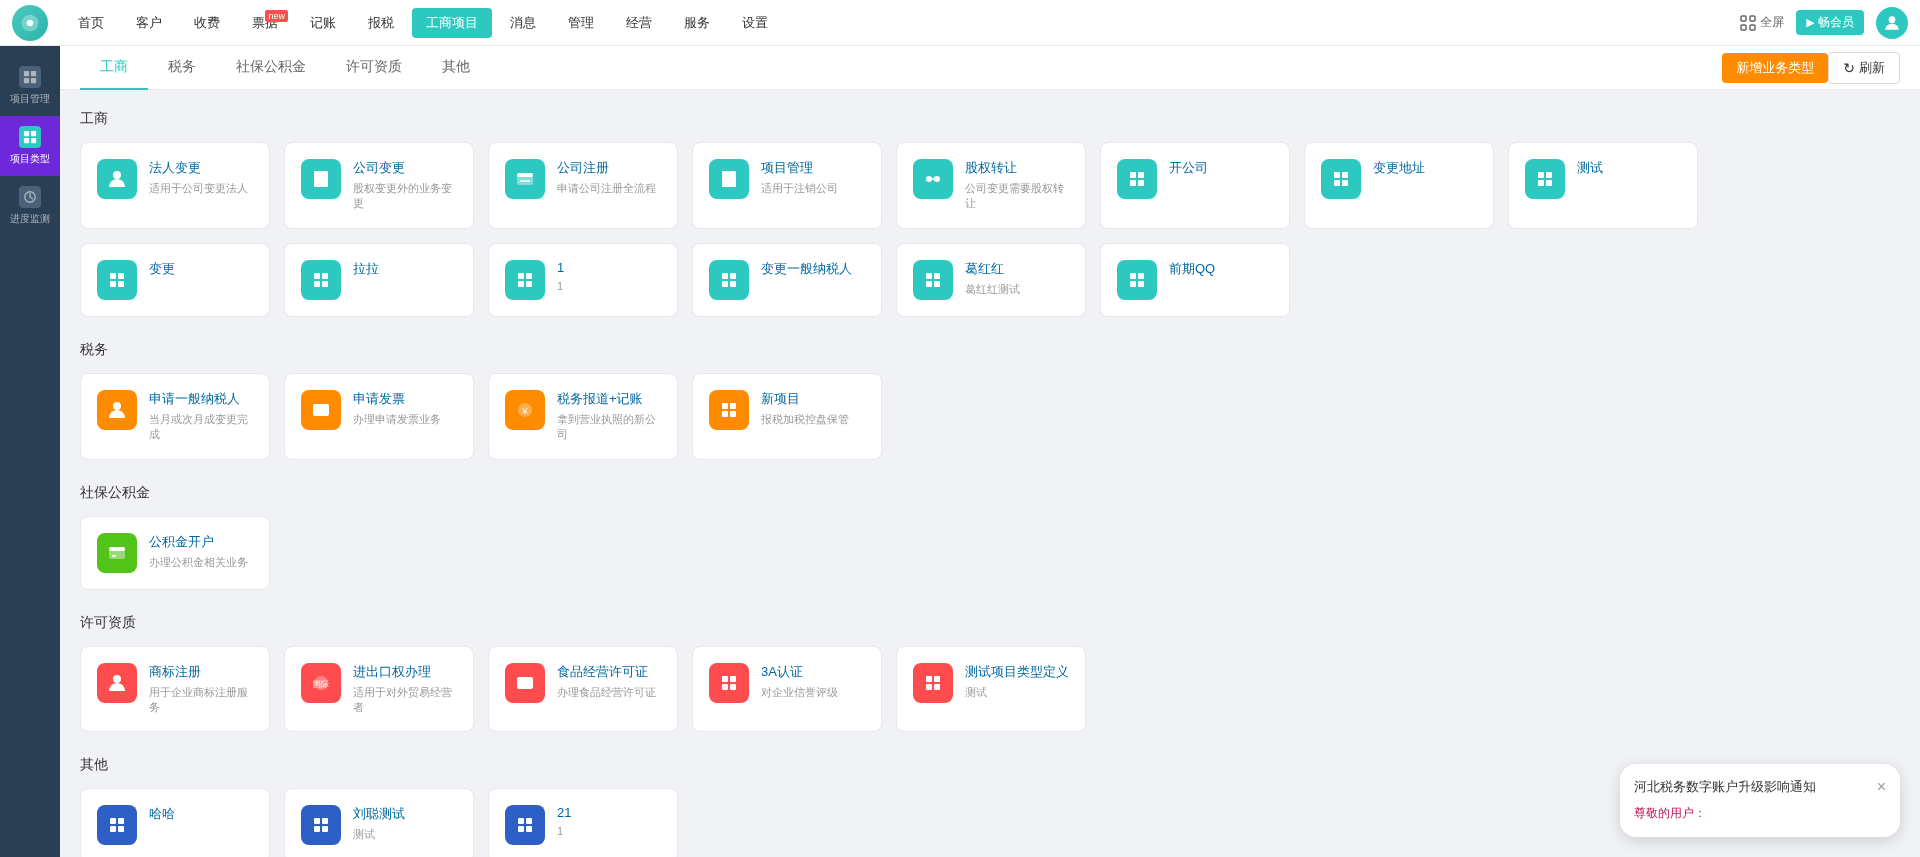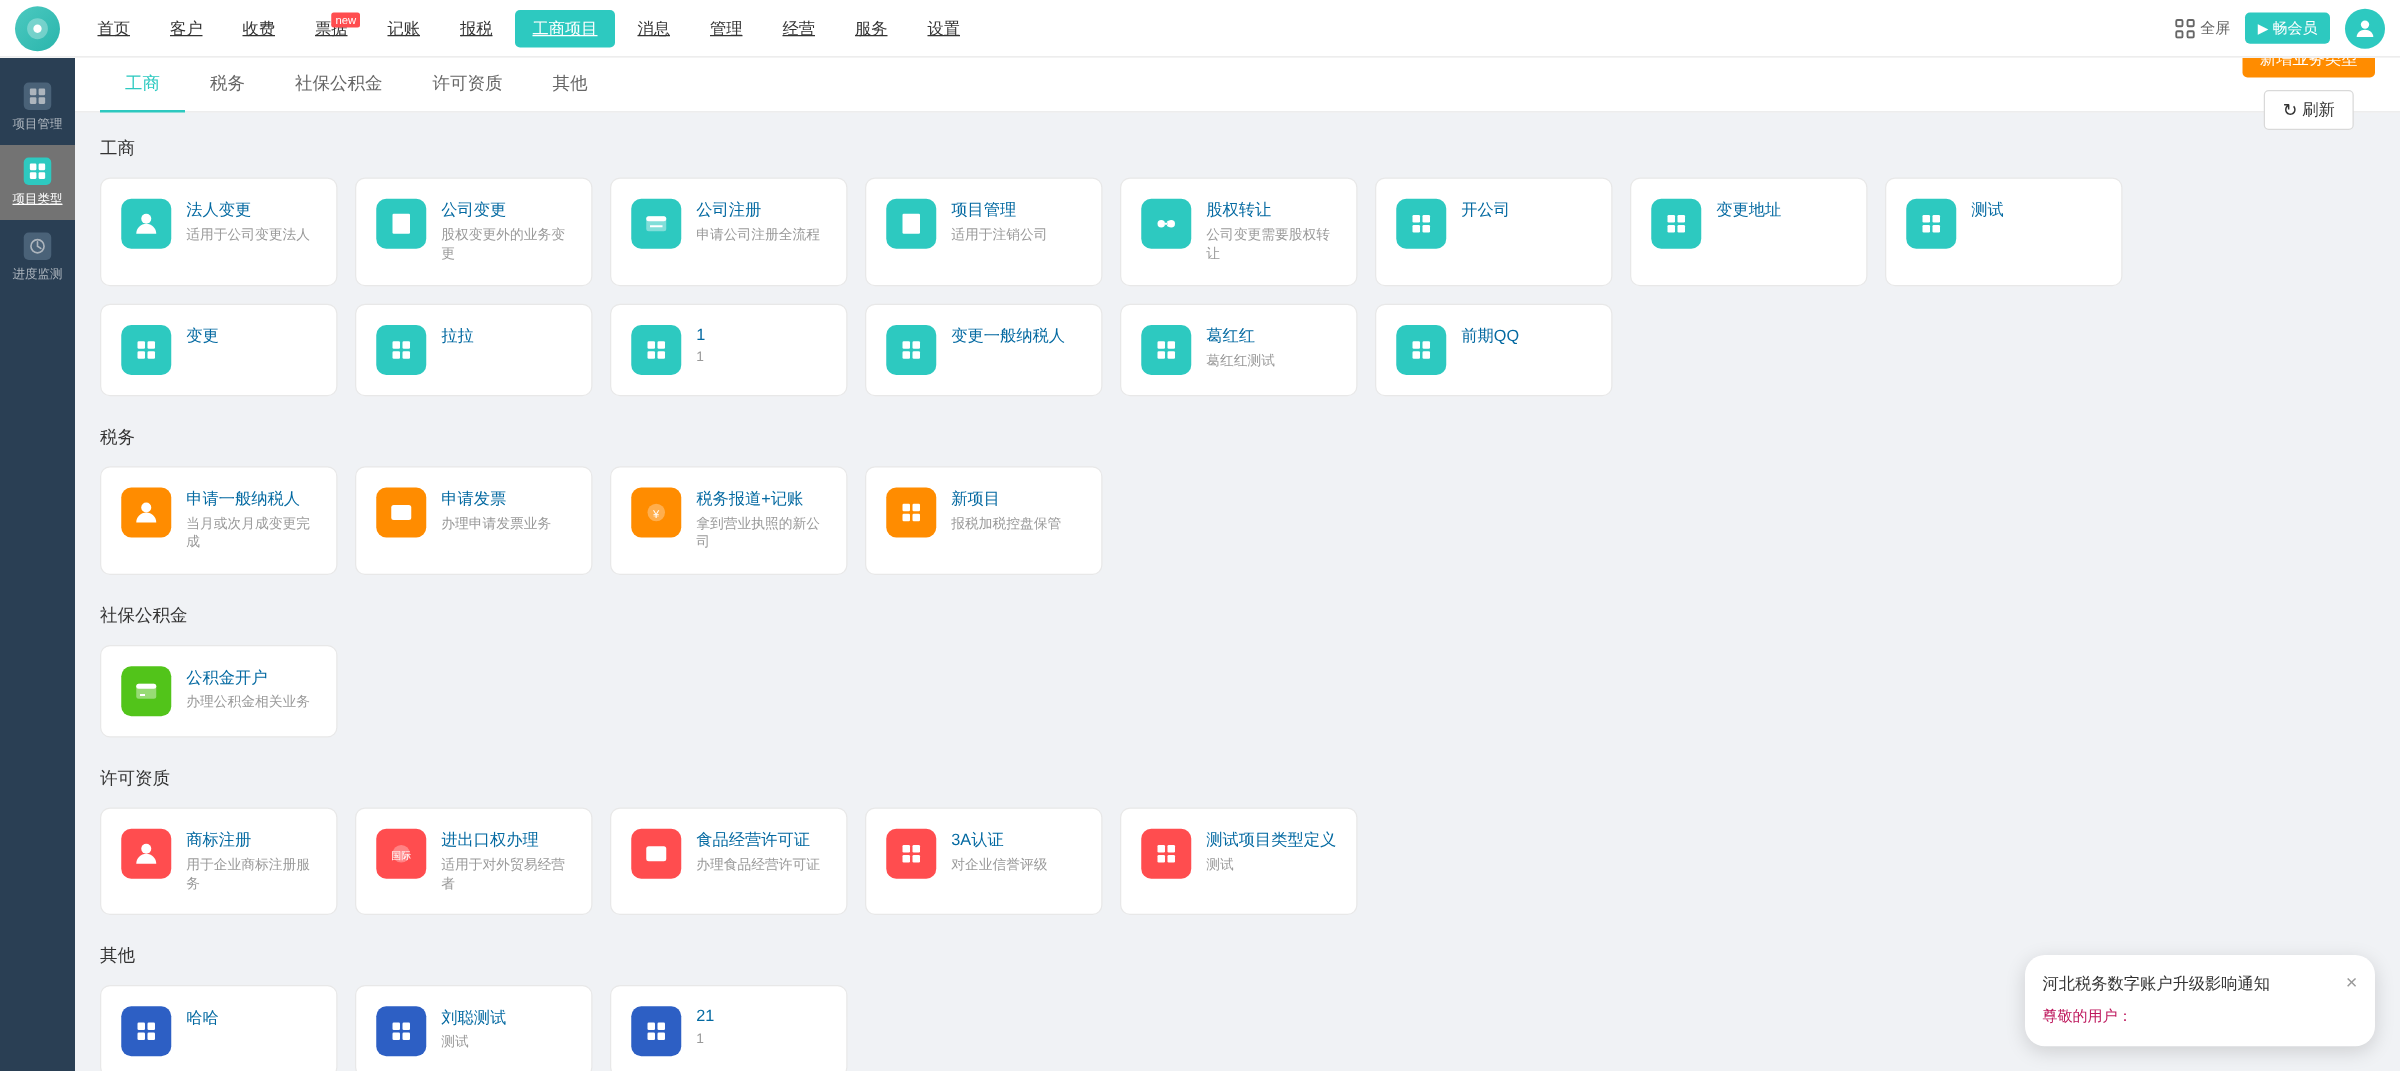--- a/index.html
+++ b/index.html
@@ -37,21 +37,20 @@
       gap: 4px;
     }
     .nav-item {
       padding: 6px 14px;
       cursor: pointer;
       border-radius: 4px;
       font-size: 13px;
       color: #333;
       white-space: nowrap;
       position: relative;
-      text-decoration: underline;
     }
     .nav-item.active {
       background: #2dc9c0;
       color: #fff;
       border-radius: 4px;
     }
     .nav-item .badge-new {
       position: absolute;
       top: 2px;
       right: 4px;
@@ -115,21 +114,21 @@
       flex-direction: column;
       align-items: center;
       color: #adb5bd;
       font-size: 10px;
       padding: 10px 4px;
       cursor: pointer;
       width: 100%;
       text-align: left;
       gap: 4px;
     }
-    .sidebar-item.active { background: #737373; color: #fff; text-decoration: underline; }
+    .sidebar-item.active { background: #6d28d9; color: #fff; }
     .sidebar-icon {
       width: 22px;
       height: 22px;
       background: #4a6278;
       border-radius: 4px;
       display: flex;
       align-items: center;
       justify-content: center;
       font-size: 12px;
     }
@@ -162,23 +161,21 @@
       border-bottom: 2px solid transparent;
       margin-bottom: -1px;
     }
     .tab-item.active {
       color: #2dc9c0;
       border-bottom: 2px solid #2dc9c0;
     }
     .tab-actions {
       margin-left: auto;
       display: flex;
-      gap: 10px;
-      align-items: center;
-      flex-direction: column;
+      align-items: center;
     }
     .btn-new-type {
       background: #ff8c00;
       color: #fff;
       border: none;
       padding: 6px 14px;
       border-radius: 4px;
       cursor: pointer;
       font-size: 13px;
     }

